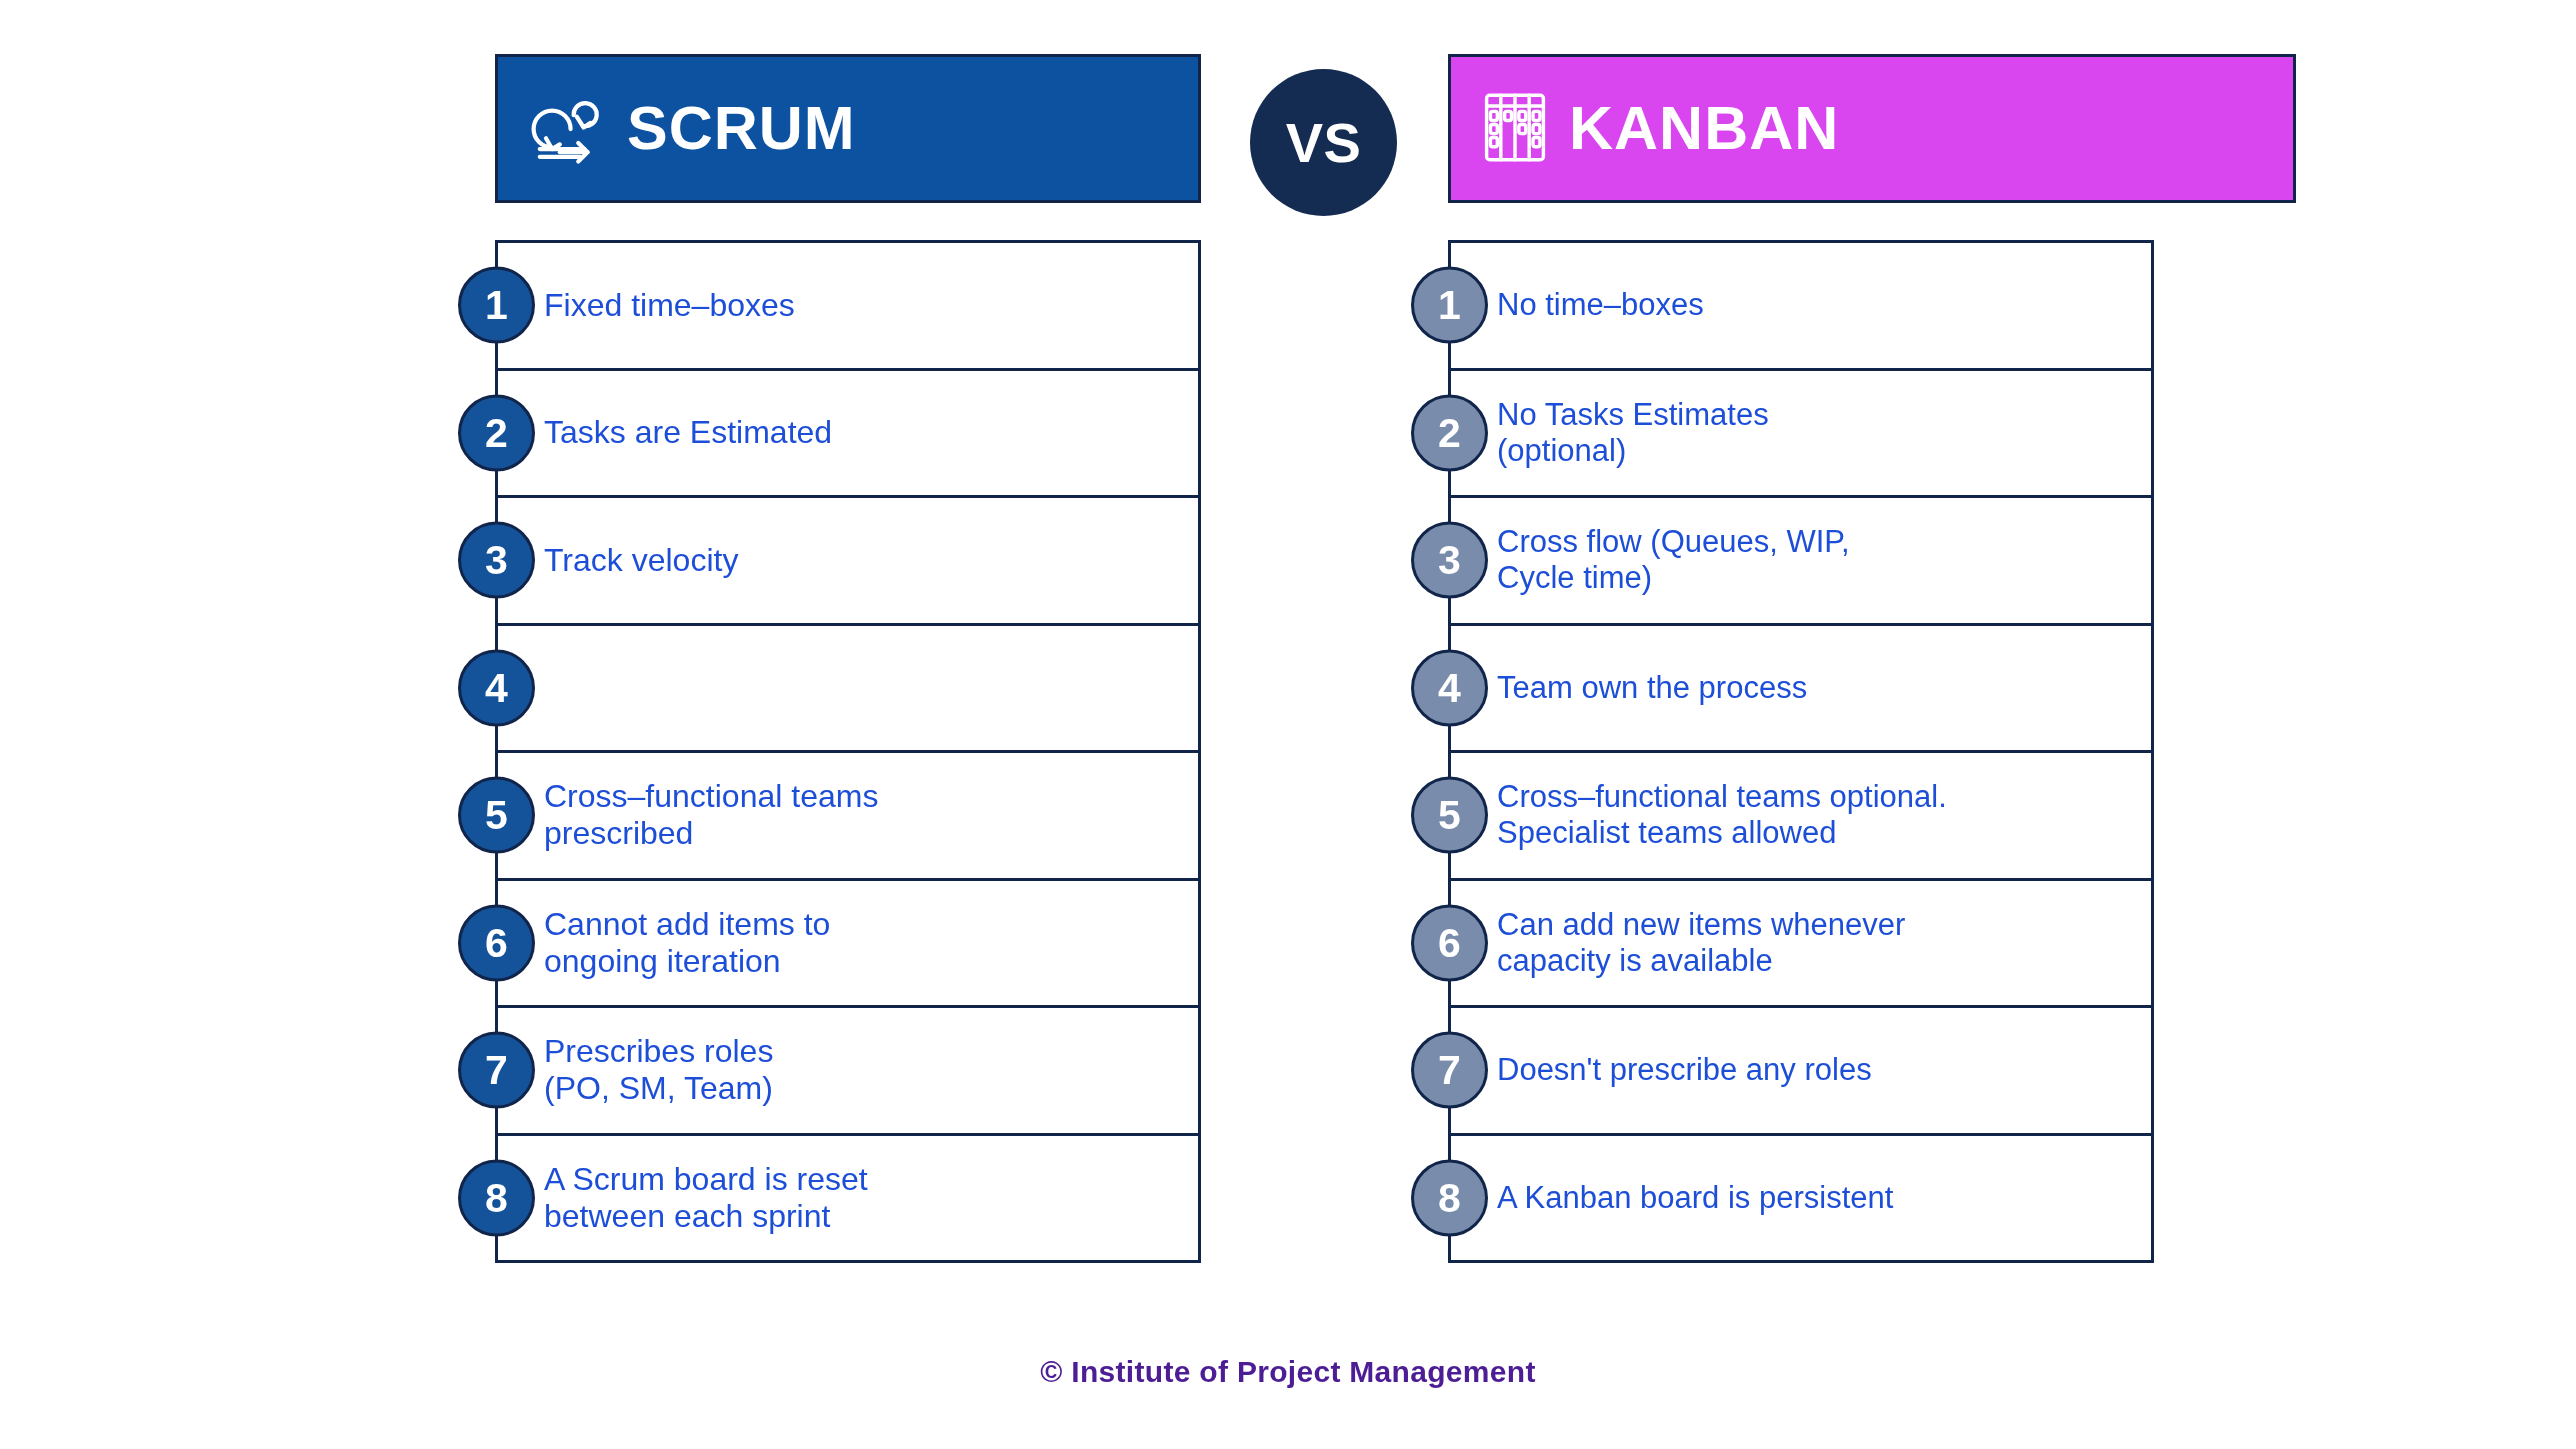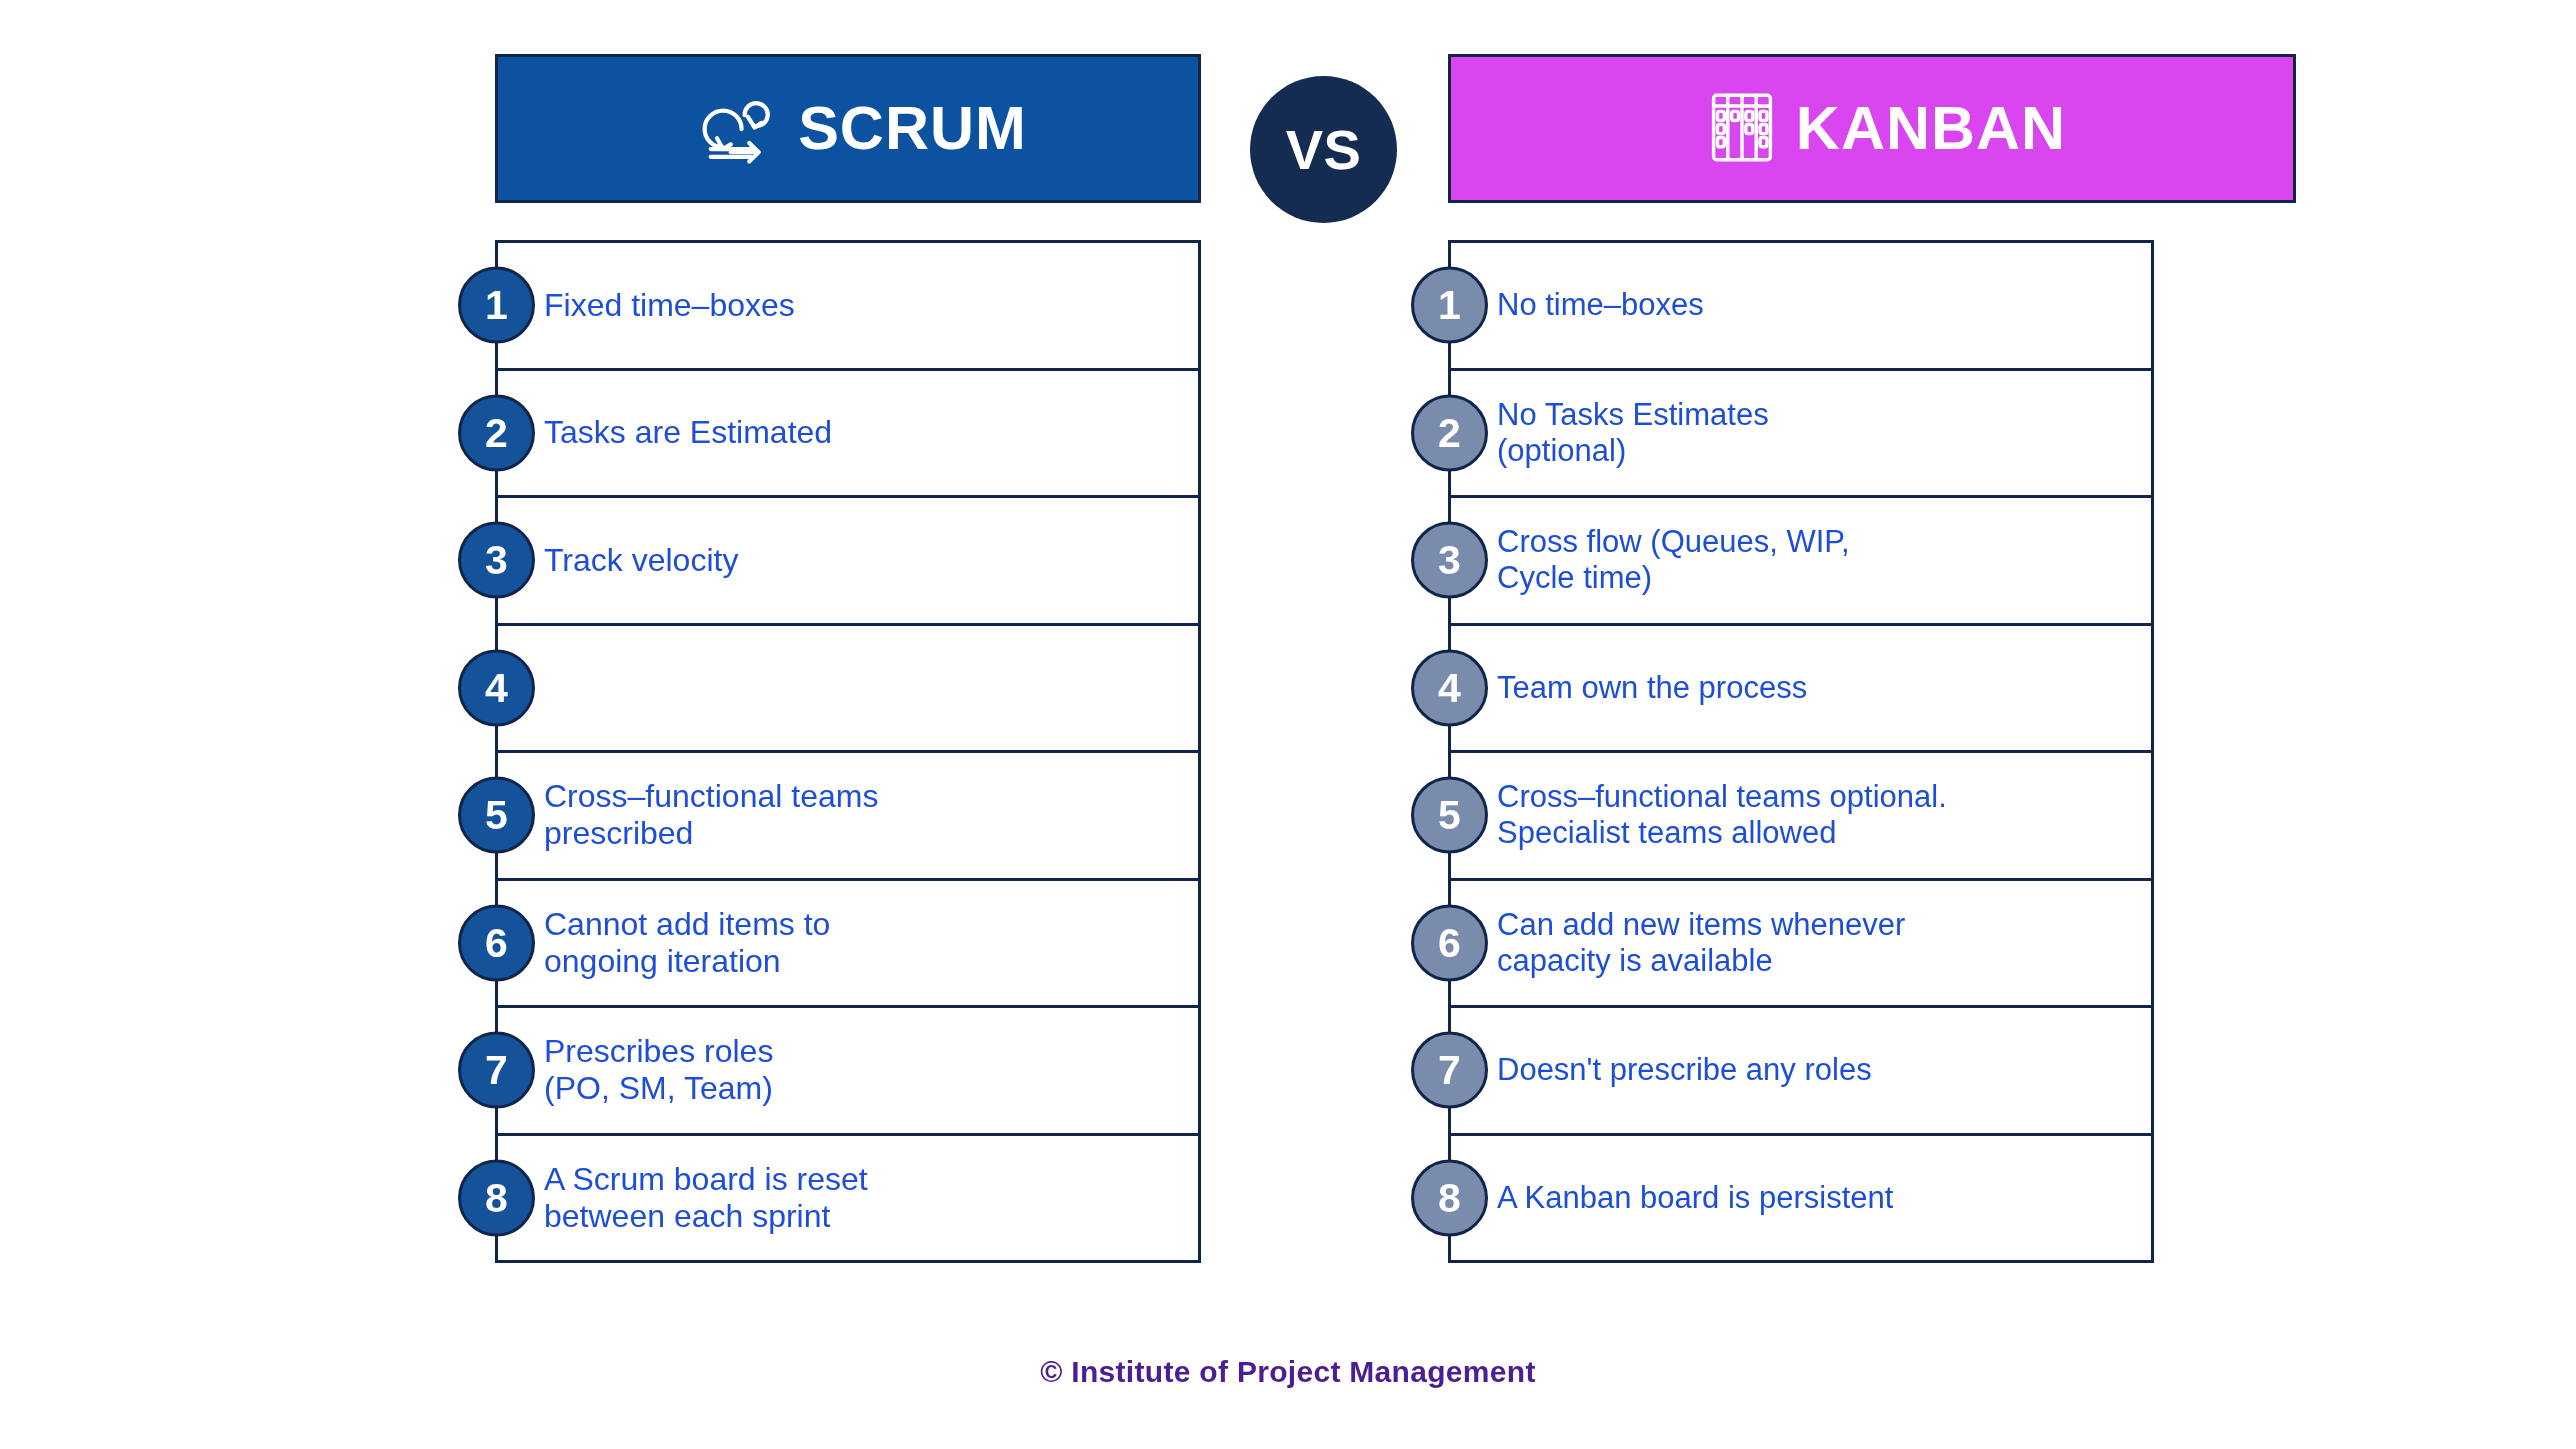--- a/index.html
+++ b/index.html
@@ -43,21 +43,20 @@
     height: 100%;
     background: #11254b;
     z-index: -1;
   }
 
   .header-banner .banner-inner {
     position: absolute;
     inset: 0;
     display: flex;
     align-items: center;
-    justify-content: center;
     gap: 21px;
     padding-left: 31px;
   }
 
   #scrum-banner {
     left: 495px;
     width: 706px;
     background: #0d52a0;
   }
 
@@ -75,21 +74,21 @@
     line-height: 1;
     font-family: "Liberation Sans", sans-serif;
   }
 
   .banner-icon { display: block; flex: none; }
 
   
   #vs-badge {
     position: absolute;
     left: 1250px;
-    top: 22px;
+    top: 15px;
     width: 147px;
     height: 147px;
     border-radius: 50%;
     background: #152c52;
     display: flex;
     align-items: center;
     justify-content: center;
     z-index: 30;
   }
 

